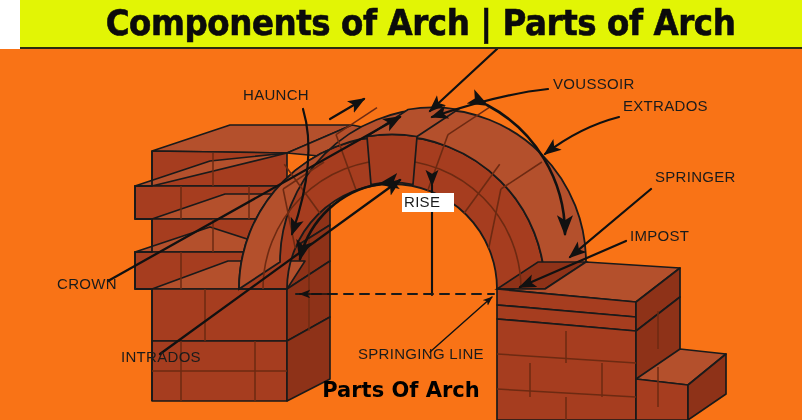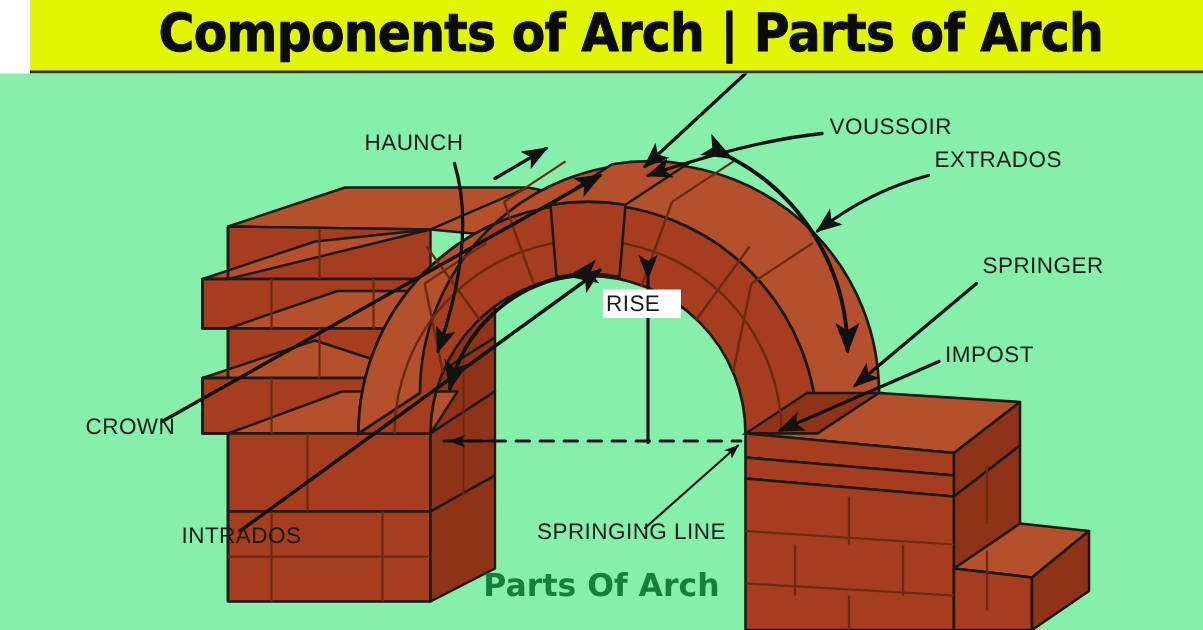--- a/index.html
+++ b/index.html
@@ -29,32 +29,32 @@
     letter-spacing:-0.5px;
     color:#0b0b0b;
     transform:scaleX(0.93);
     white-space:nowrap;
     -webkit-text-stroke:0.6px #0b0b0b;
   }
 
   
   .diagram{
     position:absolute;left:0;top:49px;width:802px;height:371px;
-    background:#86efac;
+    background:#f97316;
   }
   .diagram svg{display:block;}
 
   
   .caption{
     position:absolute;left:0;top:378px;width:802px;
     text-align:center;
     font-family:"DejaVu Sans", sans-serif;
     font-weight:bold;
     font-size:21px;
-    color:#15803d;
+    color:#000000;
     letter-spacing:0px;
   }
   .lbl{
     font-family:"Liberation Sans", sans-serif;
     font-size:15px;
     fill:#1b1b1b;
     letter-spacing:0.3px;
   }
 </style>
 </head>

